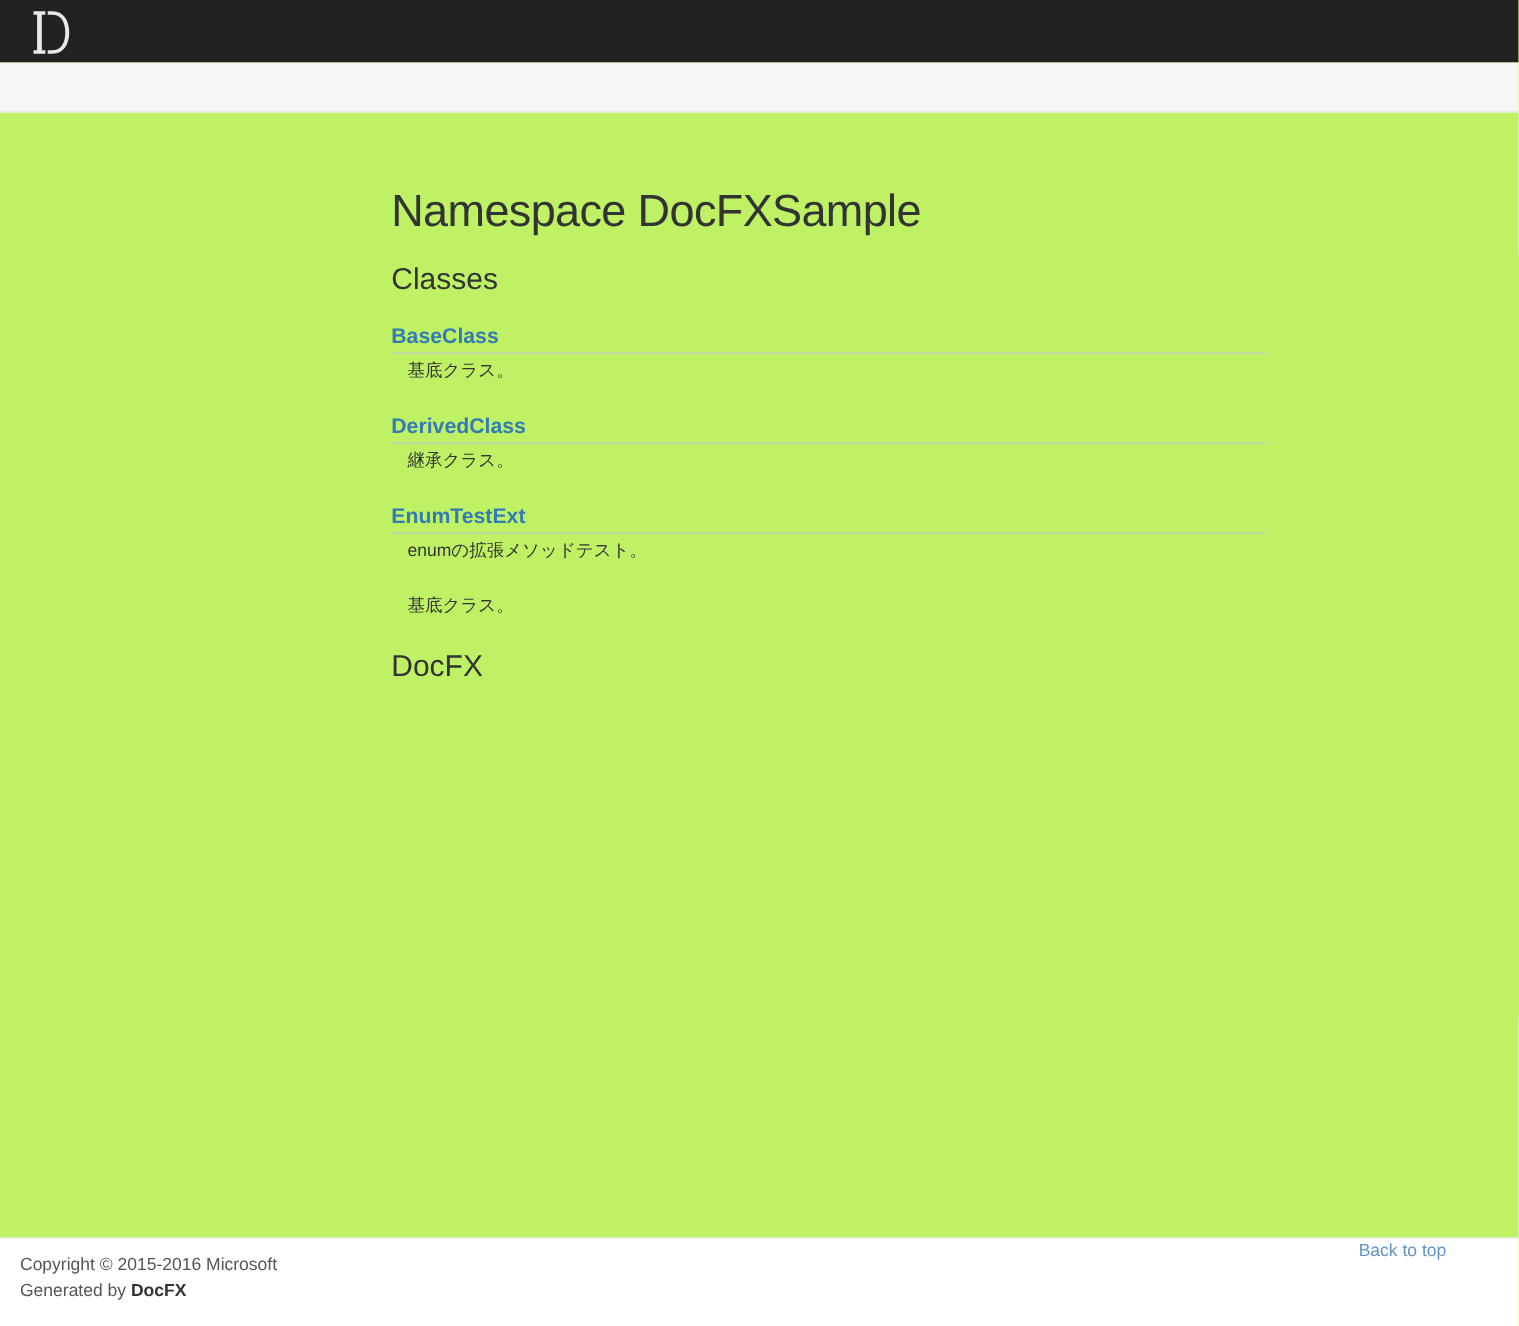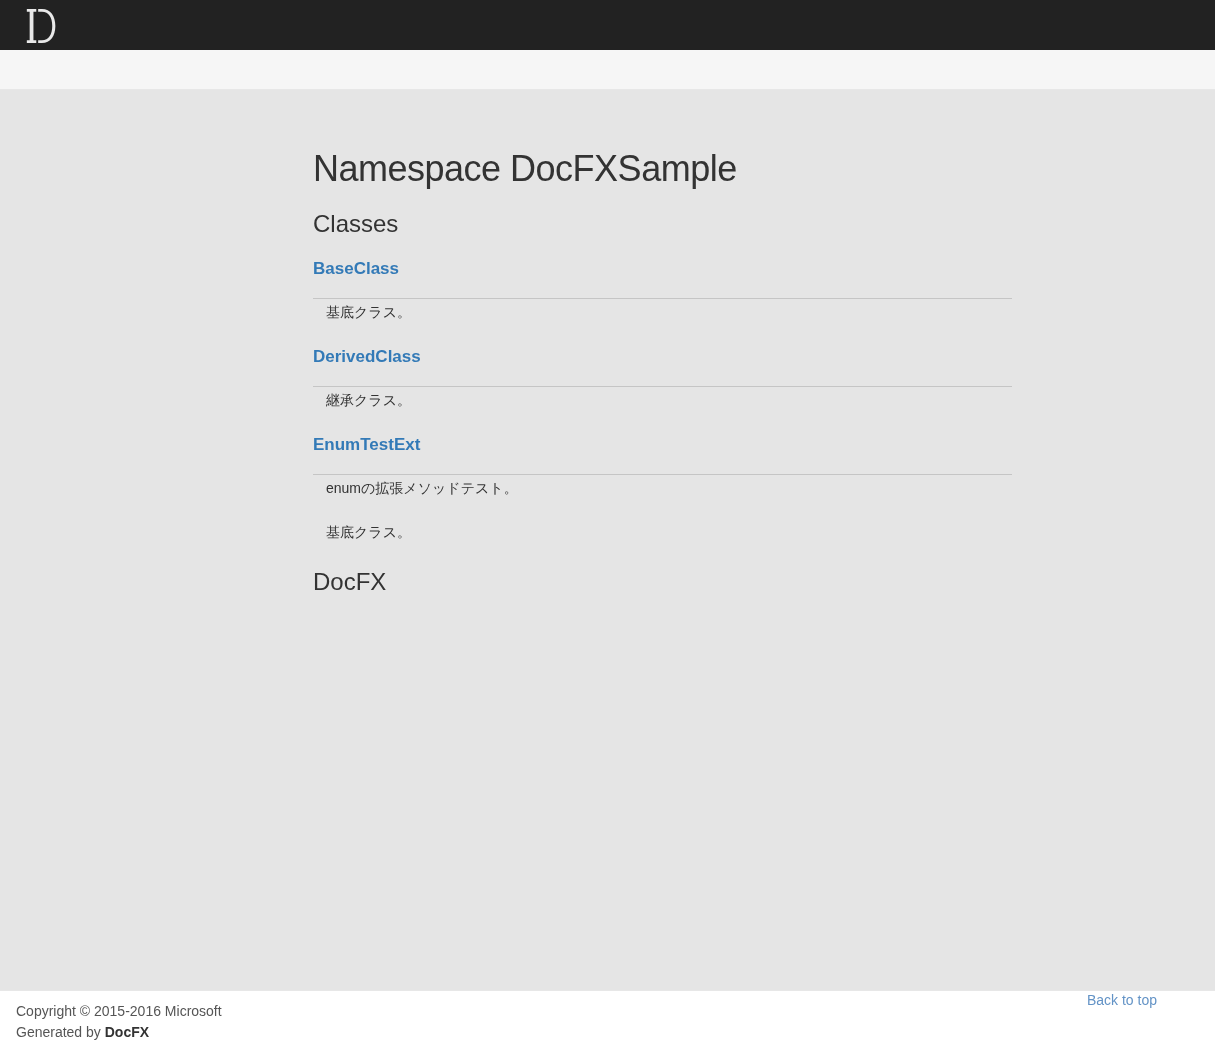--- a/index.html
+++ b/index.html
@@ -1,19 +1,19 @@
 <!DOCTYPE html>
 <html style="--navbar-bg: #222222; --link: #337ab7; --footer-link: #6393c6;"><head>
 <meta charset="utf-8">
 <style>
   html, body { margin: 0; padding: 0; background: #ffffff; }
   body { font-family: "Liberation Sans", sans-serif; }
   .page {
     position: relative; width: 1215px; height: 1061px;
-    background: #e5e5e5; overflow: hidden;
+    background: #bef264; overflow: hidden;
   }
 
   
   .navbar {
     height: 50px; background: var(--navbar-bg, #222222);
     display: flex; align-items: center;
   }
   .navbar-brand {
     display: inline-block; margin-left: 24px; margin-top: 2px;
     cursor: pointer; line-height: 0;
@@ -33,21 +33,21 @@
   .page-title {
     margin: 0; font-size: 36px; font-weight: 400; line-height: 45px;
     letter-spacing: -0.5px; color: #333333;
   }
   .section-heading {
     margin: 19px 0 22px 0; font-size: 24px; font-weight: 400;
     line-height: 28px; color: #333333;
   }
   .entry-title {
     margin: 0; font-size: 17px; font-weight: 700; line-height: 18px;
-    padding-bottom: 20px; border-bottom: 1px solid #c5c5c5;
+    padding-bottom: 4px; border-bottom: 1px solid #c5c5c5;
   }
   .entry-title a {
     color: var(--link, #337ab7); text-decoration: none; cursor: pointer;
   }
   .entry-summary {
     margin: 5px 0 28px 13px; font-size: 14px; line-height: 16px;
     color: #333333;
   }
 
   

